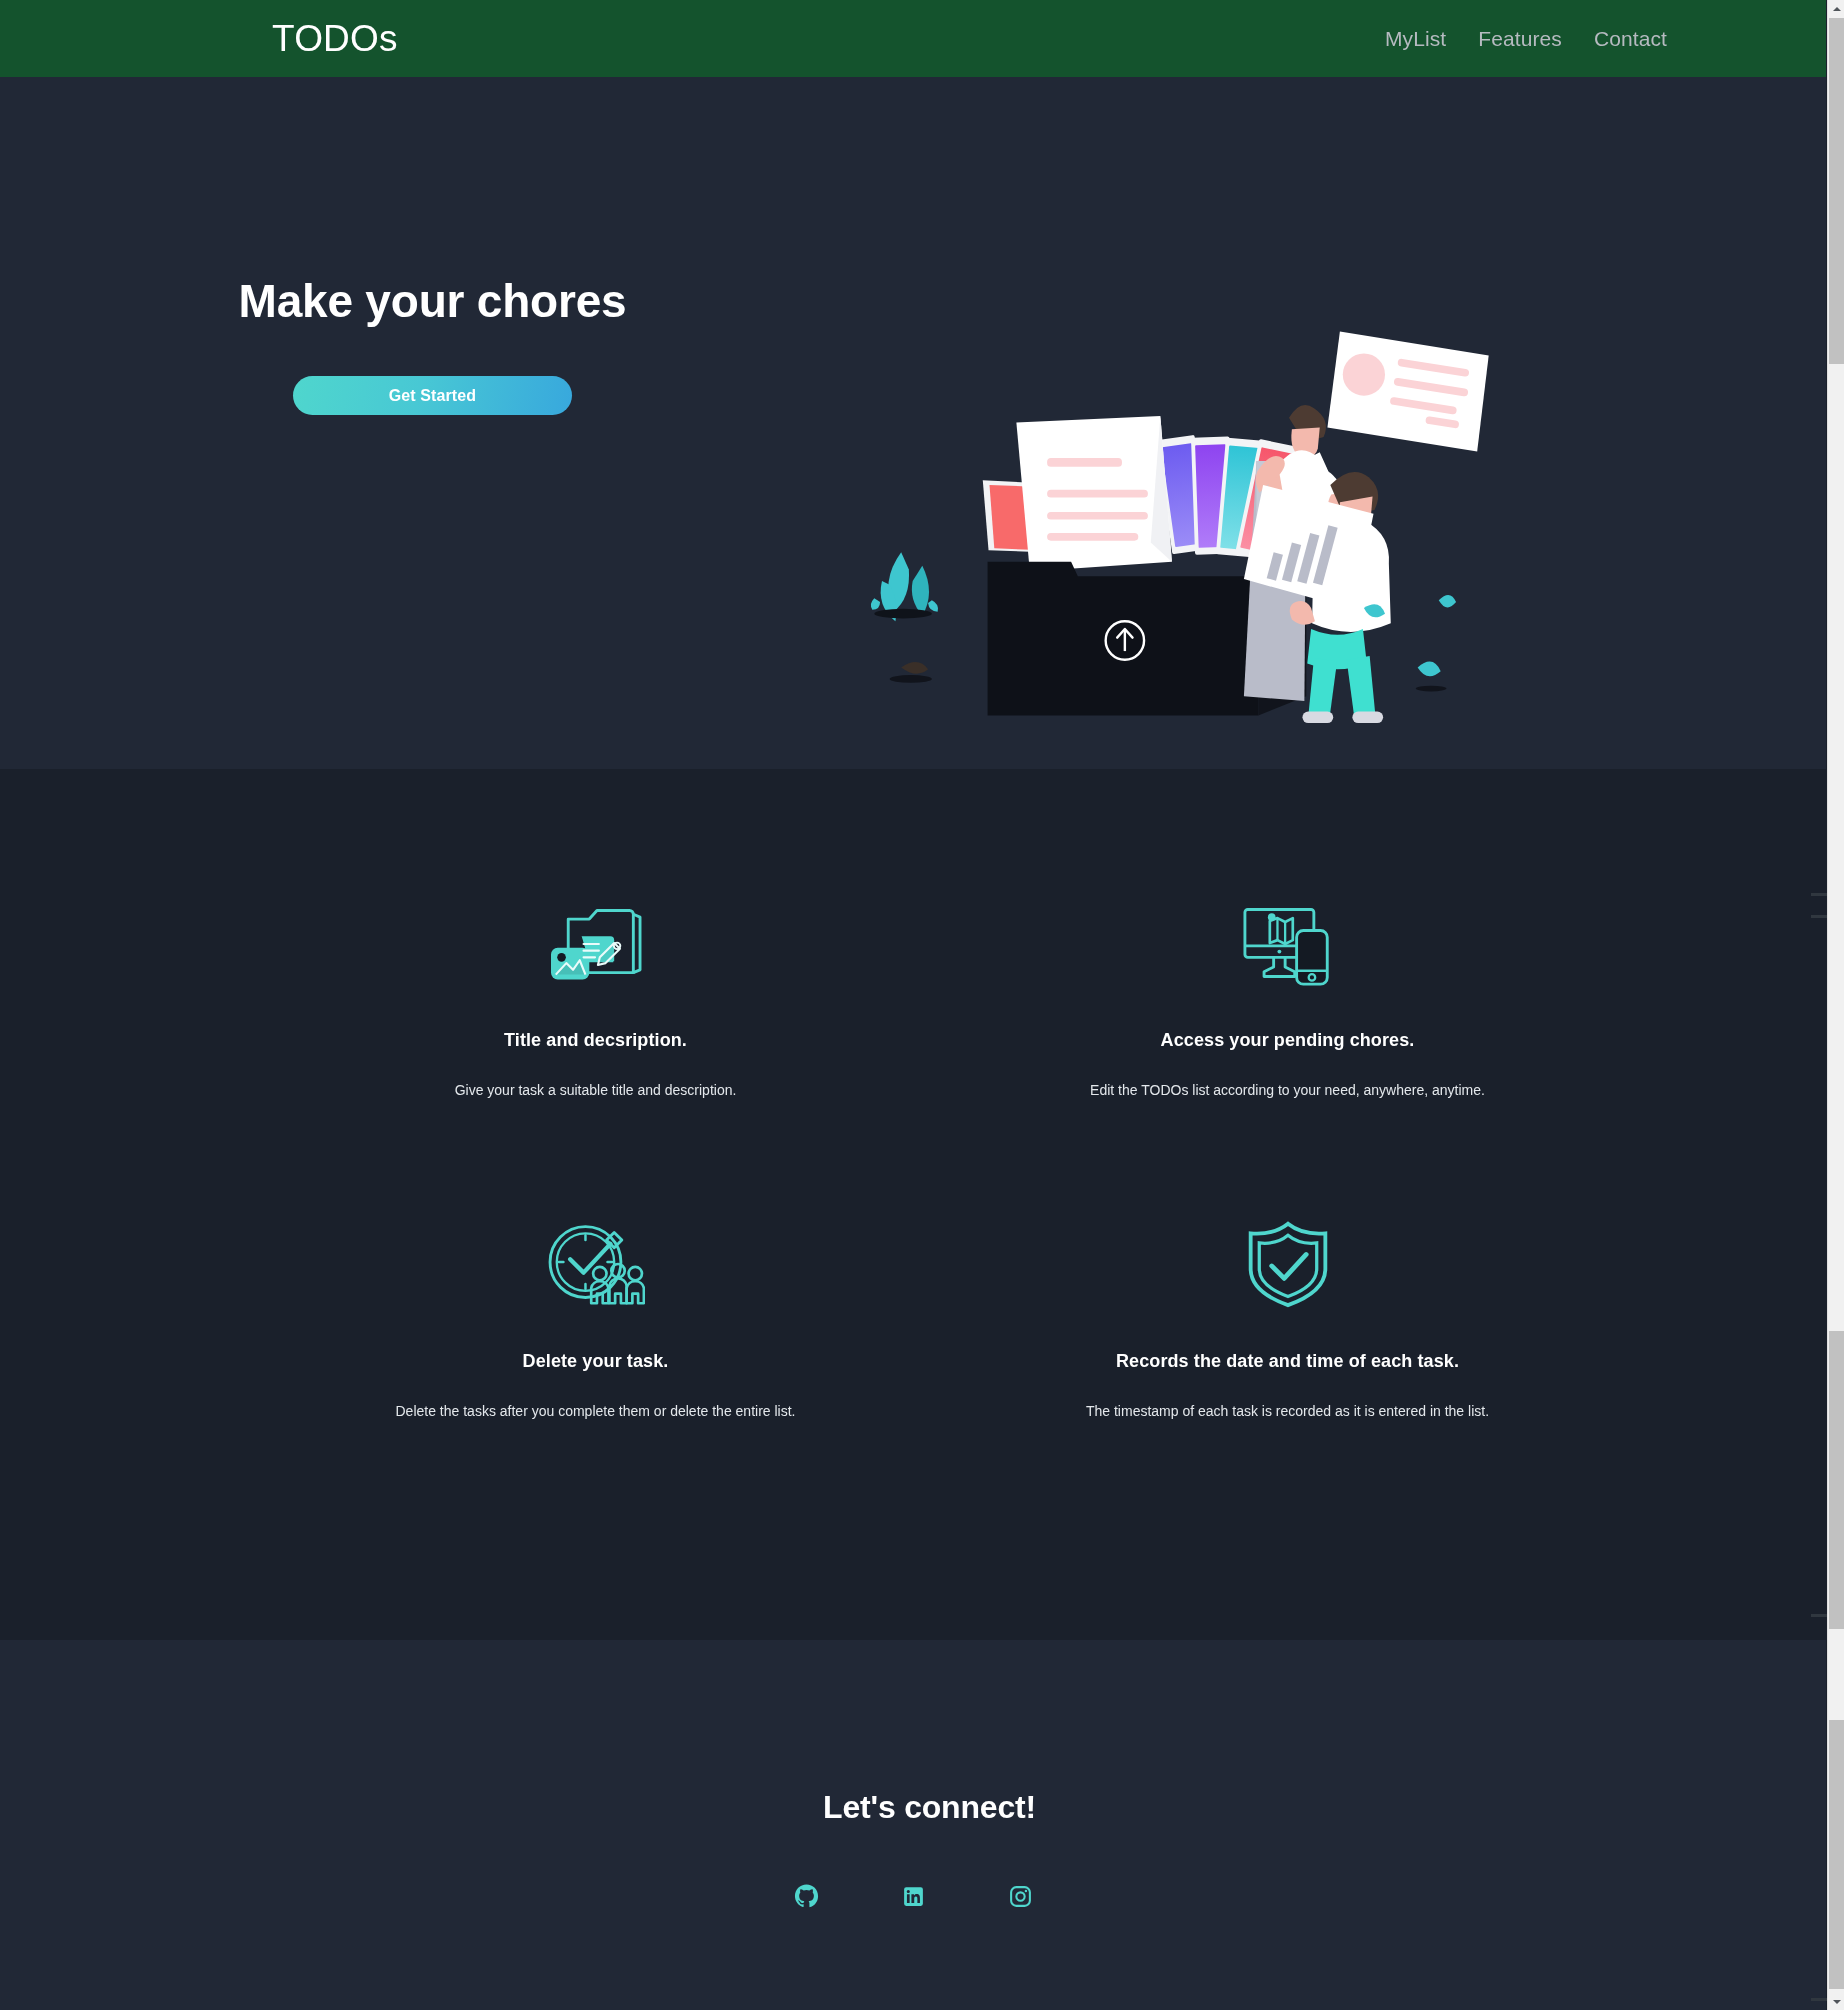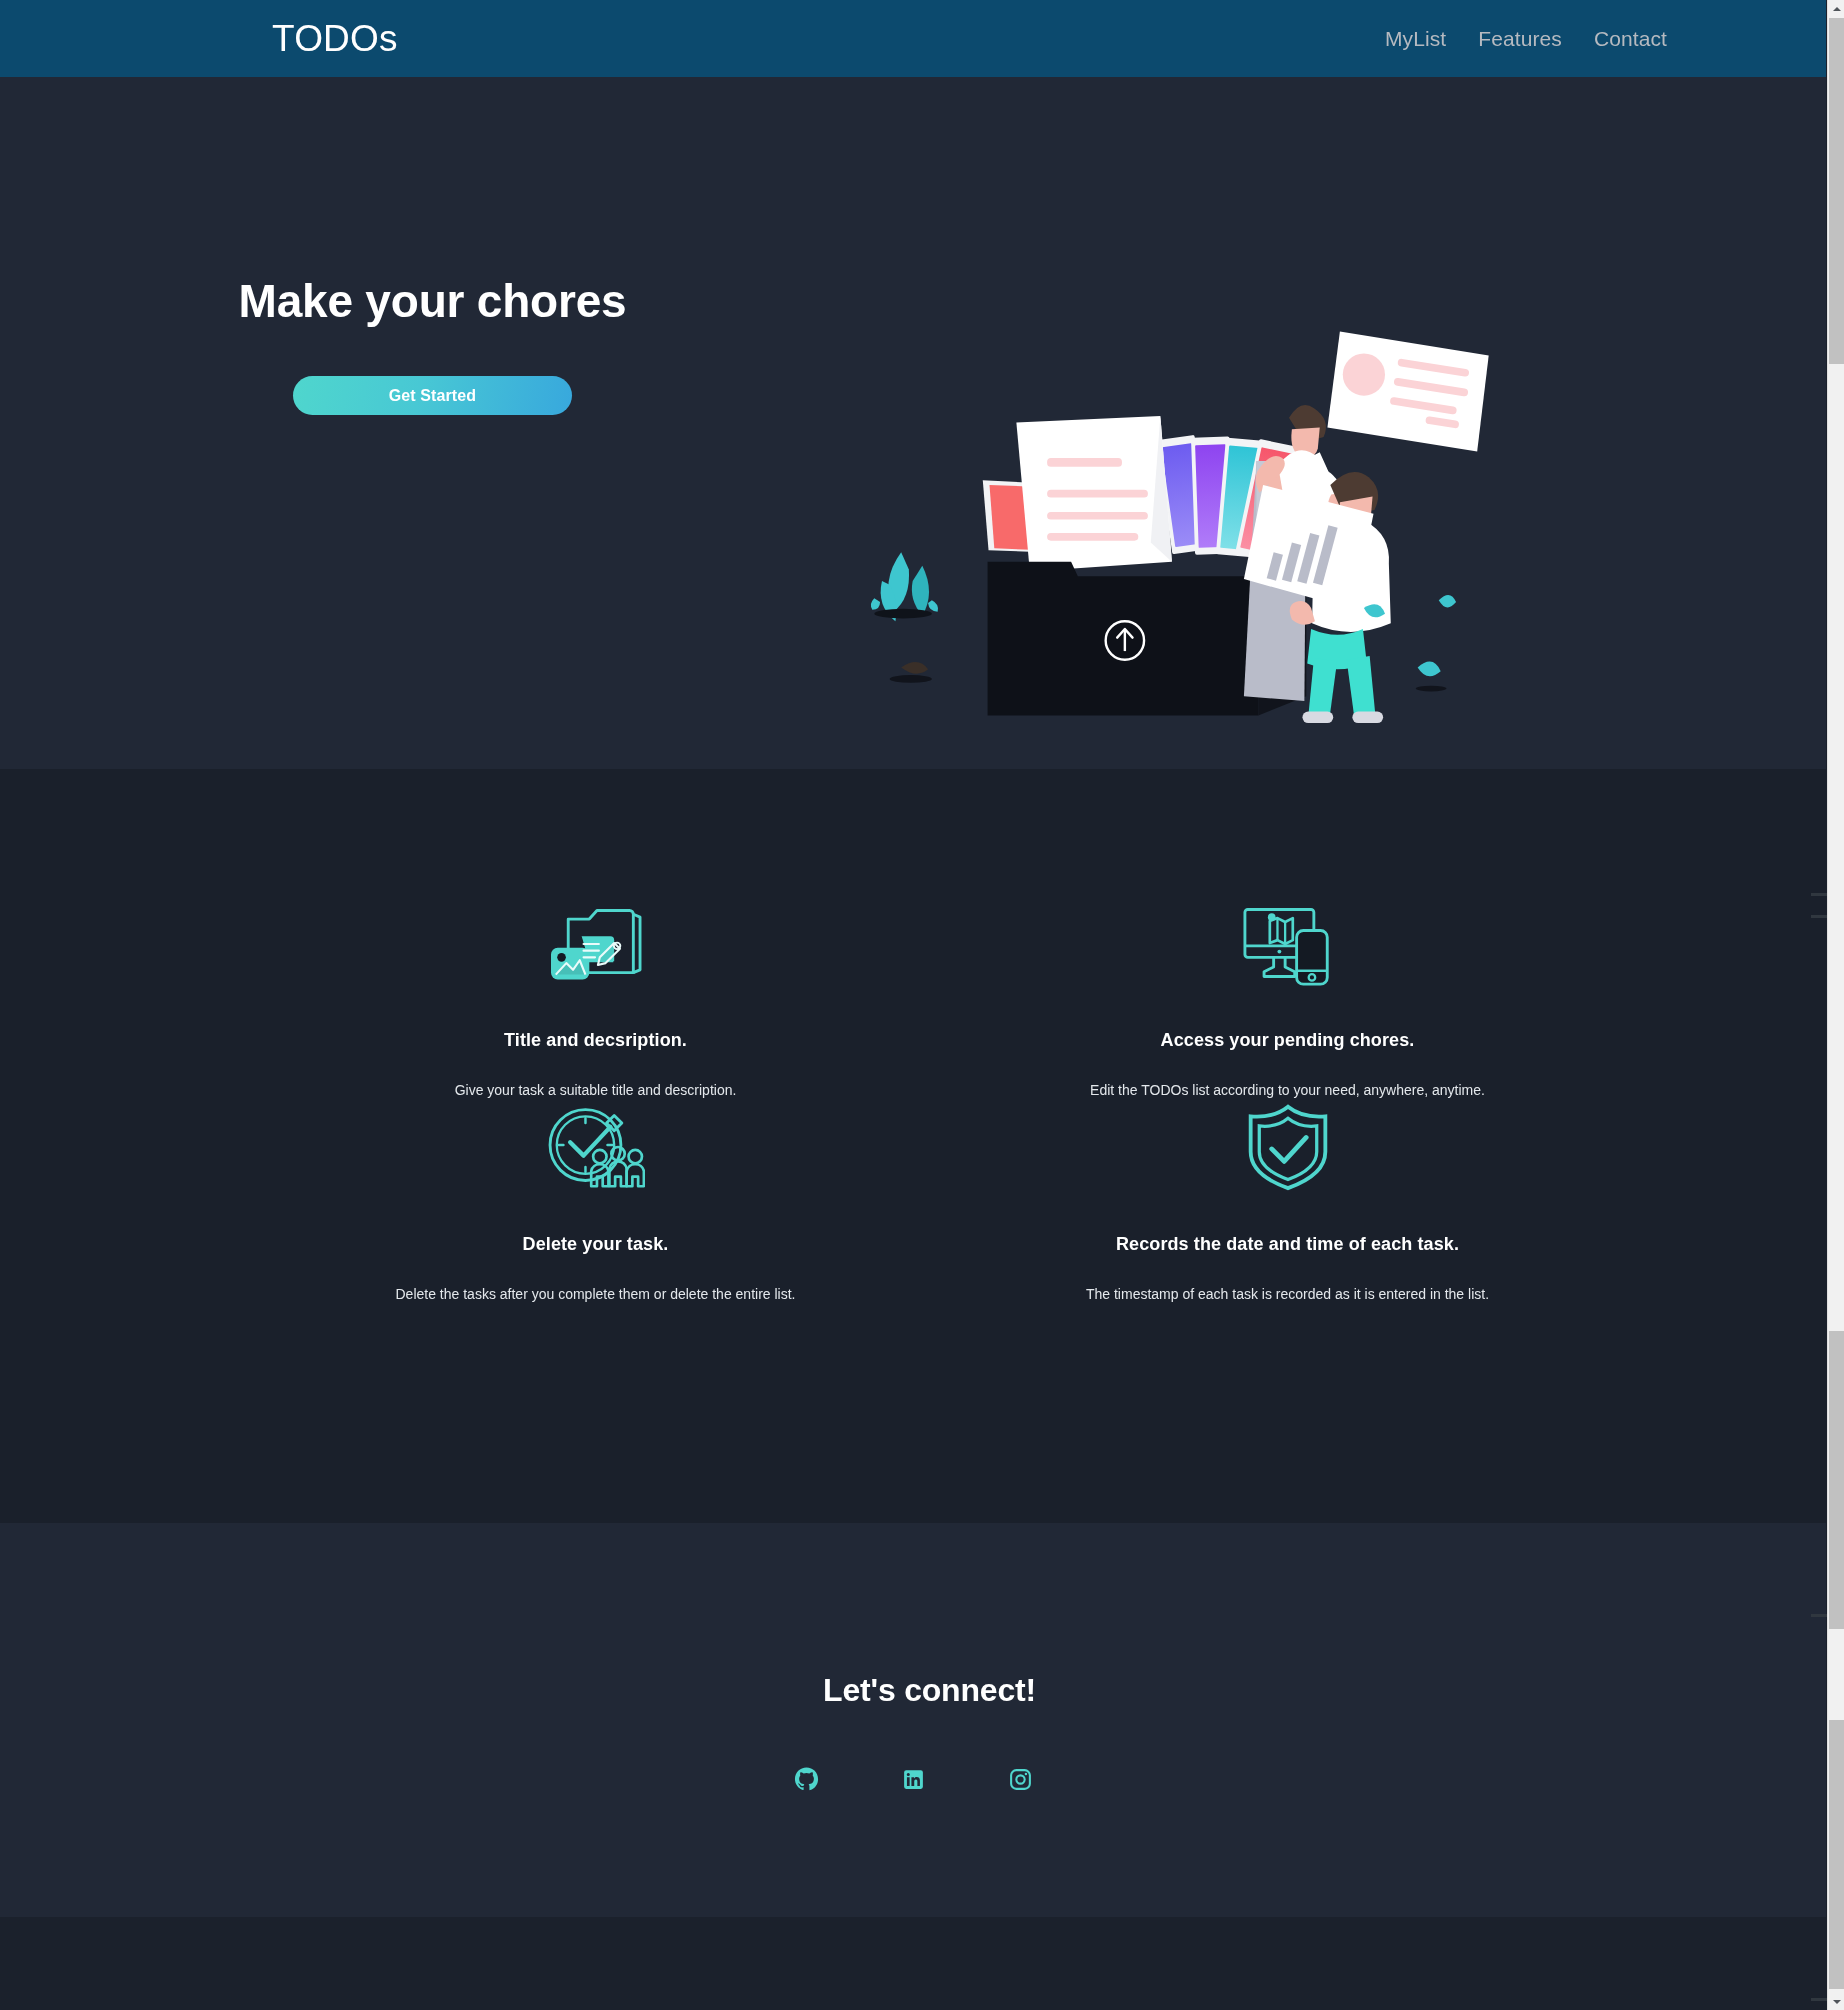--- a/index.html
+++ b/index.html
@@ -70,21 +70,21 @@
   .inner-scroll .mark.m1 { top: 893px; }
   .inner-scroll .mark.m2 { top: 915px; }
   .inner-scroll .mark.m3 { top: 1614px; }
   .inner-scroll .mark.m4 { top: 1998px; }
 
   .content { width: 1826px; }
 
   
   .navbar {
     height: 77px;
-    background: #0c4a6e;
+    background: #14532d;
     display: flex;
     align-items: center;
     position: relative;
   }
   .logo {
     position: absolute;
     left: 272px;
     font-size: 37px;
     font-weight: 300;
     color: #ffffff;
@@ -163,20 +163,21 @@
 
   
   .features {
     background: #1a202b;
     padding-top: 125px;
     padding-bottom: 221px;
   }
   .feature-grid {
     display: grid;
     grid-template-columns: 1fr 1fr;
+    row-gap: 117px;
     max-width: 1499px;
     margin: 0 auto;
     padding-left: 86px;
     padding-right: 29px;
   }
   .feature {
     text-align: center;
     padding: 0 58px;
   }
   .feature-icon {

